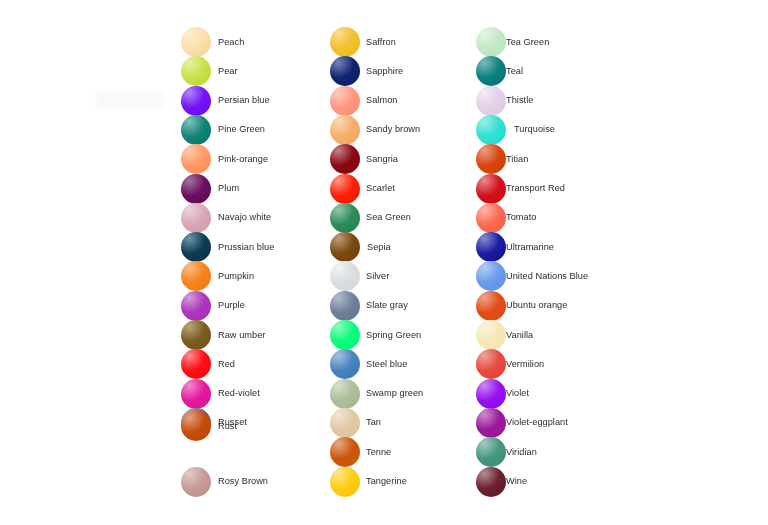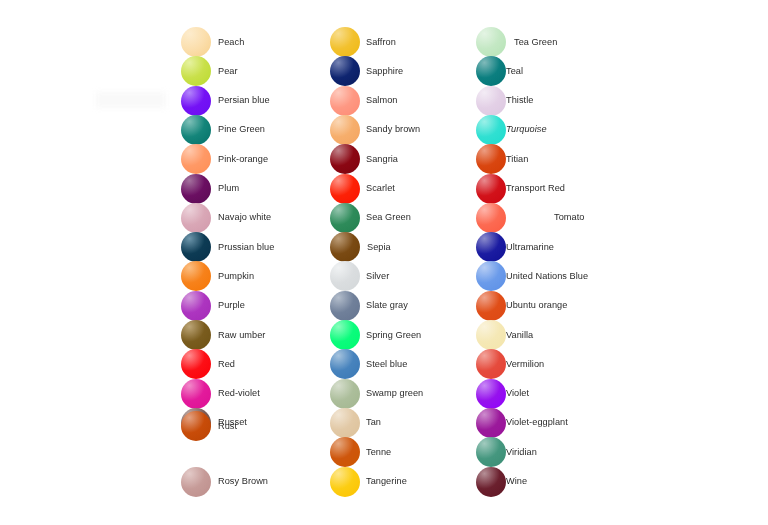--- a/index.html
+++ b/index.html
@@ -203,43 +203,43 @@
           <span class="swatch-label" style="margin-left: 6px;">Tenne</span>
         </div>
         <div class="swatch-row" style="top: 466.5px;">
           <div class="swatch-dot" style="background: radial-gradient(circle at 28% 22%, rgb(254, 230, 138) 0%, rgb(252, 205, 18) 48%, rgb(252, 194, 0) 100%);"></div>
           <span class="swatch-label" style="margin-left: 6px;">Tangerine</span>
         </div>
       </div>
       <div class="swatch-column" style="left: 476px;">
         <div class="swatch-row" style="top: 27px;">
           <div class="swatch-dot" style="background: radial-gradient(circle at 28% 22%, rgb(228, 244, 228) 0%, rgb(196, 232, 196) 48%, rgb(181, 227, 181) 100%);"></div>
-          <span class="swatch-label" style="margin-left: 0px; padding-left: 8px;">Tea Green</span>
+          <span class="swatch-label" style="margin-left: 0px;">Tea Green</span>
         </div>
         <div class="swatch-row" style="top: 56.3px;">
           <div class="swatch-dot" style="background: radial-gradient(circle at 28% 22%, rgb(128, 186, 186) 0%, rgb(12, 127, 128) 48%, rgb(1, 115, 116) 100%);"></div>
           <span class="swatch-label" style="margin-left: 0px;">Teal</span>
         </div>
         <div class="swatch-row" style="top: 85.6px;">
           <div class="swatch-dot" style="background: radial-gradient(circle at 28% 22%, rgb(243, 236, 245) 0%, rgb(227, 208, 230) 48%, rgb(220, 199, 224) 100%);"></div>
           <span class="swatch-label" style="margin-left: 0px;">Thistle</span>
         </div>
         <div class="swatch-row" style="top: 114.9px;">
           <div class="swatch-dot" style="background: radial-gradient(circle at 28% 22%, rgb(155, 240, 232) 0%, rgb(48, 224, 210) 48%, rgb(29, 220, 205) 100%);"></div>
-          <span class="swatch-label" style="margin-left: 0px; font-style: italic;">Turquoise</span>
+          <span class="swatch-label" style="margin-left: 8px;">Turquoise</span>
         </div>
         <div class="swatch-row" style="top: 144.2px;">
           <div class="swatch-dot" style="background: radial-gradient(circle at 28% 22%, rgb(236, 157, 130) 0%, rgb(217, 70, 16) 48%, rgb(211, 59, 4) 100%);"></div>
           <span class="swatch-label" style="margin-left: 0px;">Titian</span>
         </div>
         <div class="swatch-row" style="top: 173.5px;">
           <div class="swatch-dot" style="background: radial-gradient(circle at 28% 22%, rgb(232, 139, 143) 0%, rgb(210, 18, 26) 48%, rgb(204, 6, 17) 100%);"></div>
           <span class="swatch-label" style="margin-left: 0px;">Transport Red</span>
         </div>
-        <div class="swatch-row" style="top: 202.8px; gap: 48px;">
+        <div class="swatch-row" style="top: 202.8px;">
           <div class="swatch-dot" style="background: radial-gradient(circle at 28% 22%, rgb(254, 181, 171) 0%, rgb(252, 106, 82) 48%, rgb(252, 91, 65) 100%);"></div>
           <span class="swatch-label" style="margin-left: 0px;">Tomato</span>
         </div>
         <div class="swatch-row" style="top: 232.1px;">
           <div class="swatch-dot" style="background: radial-gradient(circle at 28% 22%, rgb(138, 139, 204) 0%, rgb(27, 28, 161) 48%, rgb(15, 16, 148) 100%);"></div>
           <span class="swatch-label" style="margin-left: 0px;">Ultramarine</span>
         </div>
         <div class="swatch-row" style="top: 261.4px;">
           <div class="swatch-dot" style="background: radial-gradient(circle at 28% 22%, rgb(182, 205, 244) 0%, rgb(107, 155, 234) 48%, rgb(91, 143, 230) 100%);"></div>
           <span class="swatch-label" style="margin-left: 0px;">United Nations Blue</span>

